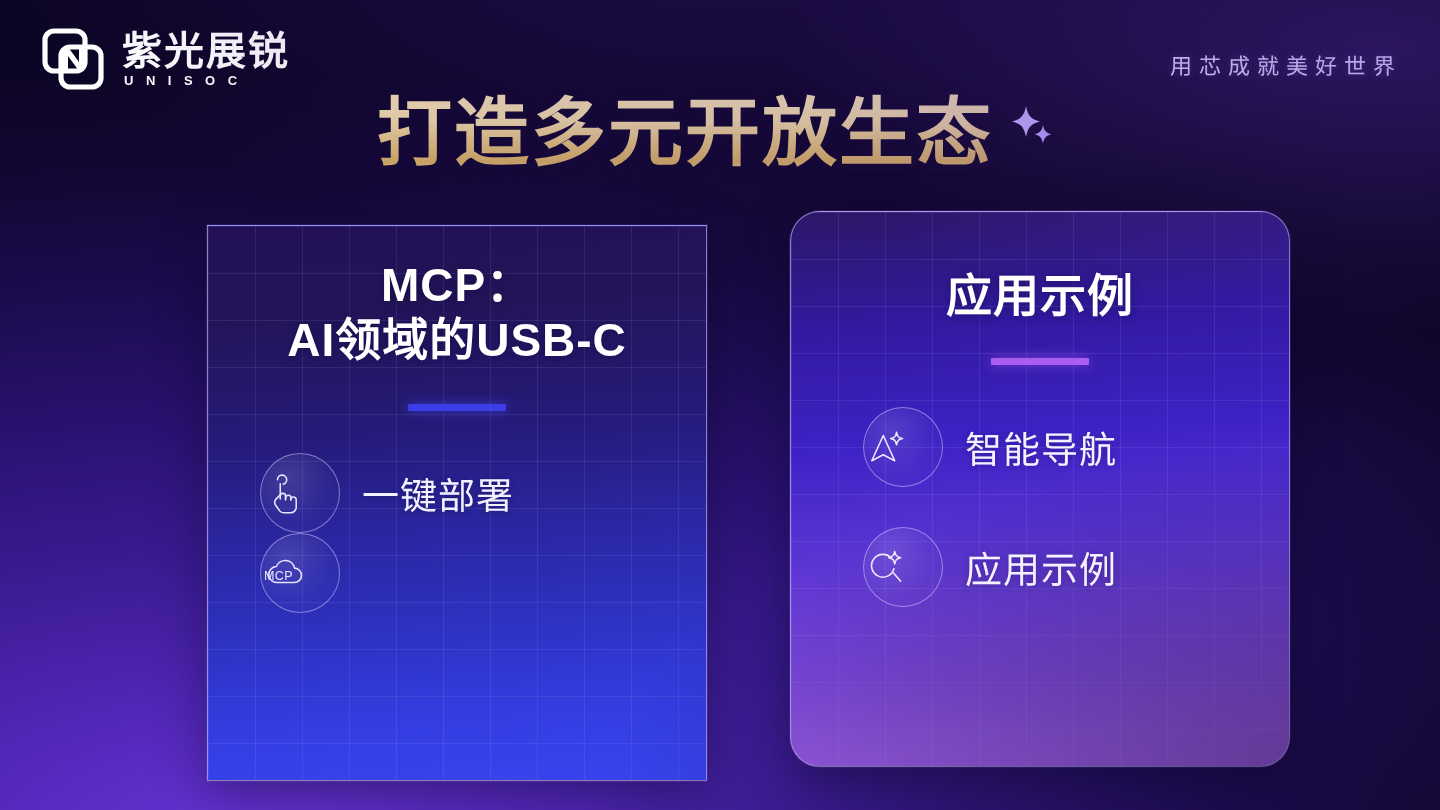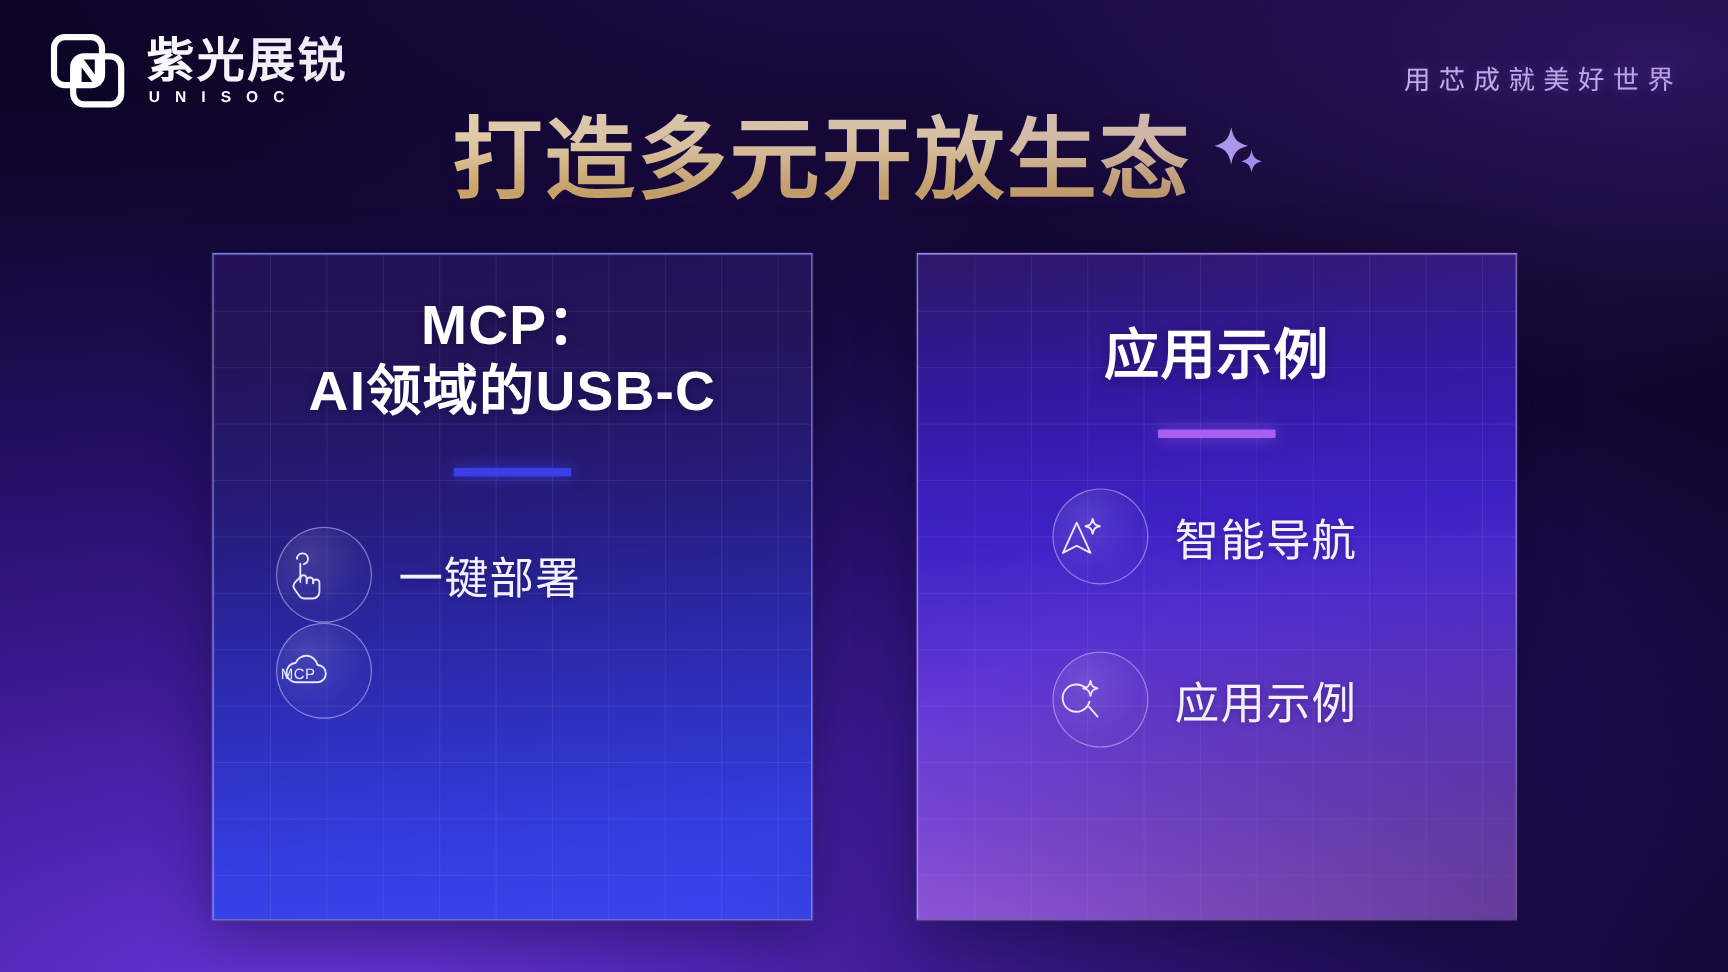--- a/index.html
+++ b/index.html
@@ -63,45 +63,47 @@
   }
   .card .grid{
     position:absolute; inset:0;
     background-image:
       linear-gradient(to right, rgba(190,195,255,.10) 1px, transparent 1px),
       linear-gradient(to bottom, rgba(190,195,255,.10) 1px, transparent 1px);
     background-size:47px 47px;
     pointer-events:none;
   }
   .card-left{
-    left:177px; width:500px;
+    left:207px; width:500px;
     background:linear-gradient(176deg,#231056 0%,#231459 16%,#251a77 36%,#2a27a4 56%,#2f34c8 74%,#343ee2 88%,#3944ef 100%);
+    margin-top:14px;
   }
   .card-right{
-    left:764px; width:500px;
+    left:790px; width:500px;
     background:linear-gradient(176deg,#2c1766 0%,#32199f 20%,#3d21c4 40%,#5c35d4 60%,#7f4ae0 80%,#9a5cec 93%,#a663f2 100%);
+    border-radius:30px;
   }
 
   .card-inner{ position:relative; z-index:2; height:100%; }
 
   .card-heading{
     text-align:center; color:#ffffff; font-weight:800;
     letter-spacing:1px; line-height:1.20;
     text-shadow:0 2px 10px rgba(10,2,40,.35);
   }
   .card-left .card-heading{ font-size:46px; padding-top:32px; }
   .card-right .card-heading{ font-size:46px; padding-top:57px; }
 
   .rule{ height:7px; border-radius:1px; margin:0 auto; }
   .card-left .rule{ width:98px; margin-top:36px; background:#3b3ee6; box-shadow:0 0 12px rgba(70,80,255,.6); }
   .card-right .rule{ width:98px; margin-top:34px; background:#a95ef0; box-shadow:0 0 12px rgba(175,100,245,.55); }
 
   .features{ margin-top:42px; display:flex; flex-direction:column; }
   .card-left .features{ padding-left:52px; }
-  .card-right .features{ padding-left:112px; gap:56px; }
+  .card-right .features{ padding-left:72px; gap:40px; }
 
   .feature{ display:flex; align-items:center; gap:22px; }
   .f-icon{
     width:80px; height:80px; flex:0 0 auto; border-radius:50%;
     border:1px solid rgba(215,210,255,.50);
     display:flex; align-items:center; justify-content:flex-start;
     background:radial-gradient(circle at 34% 30%, rgba(255,255,255,.13) 0%, rgba(255,255,255,.02) 62%, rgba(255,255,255,0) 100%);
   }
   .f-label{
     color:#f3f1ff; font-size:37px; font-weight:500; letter-spacing:1px;

